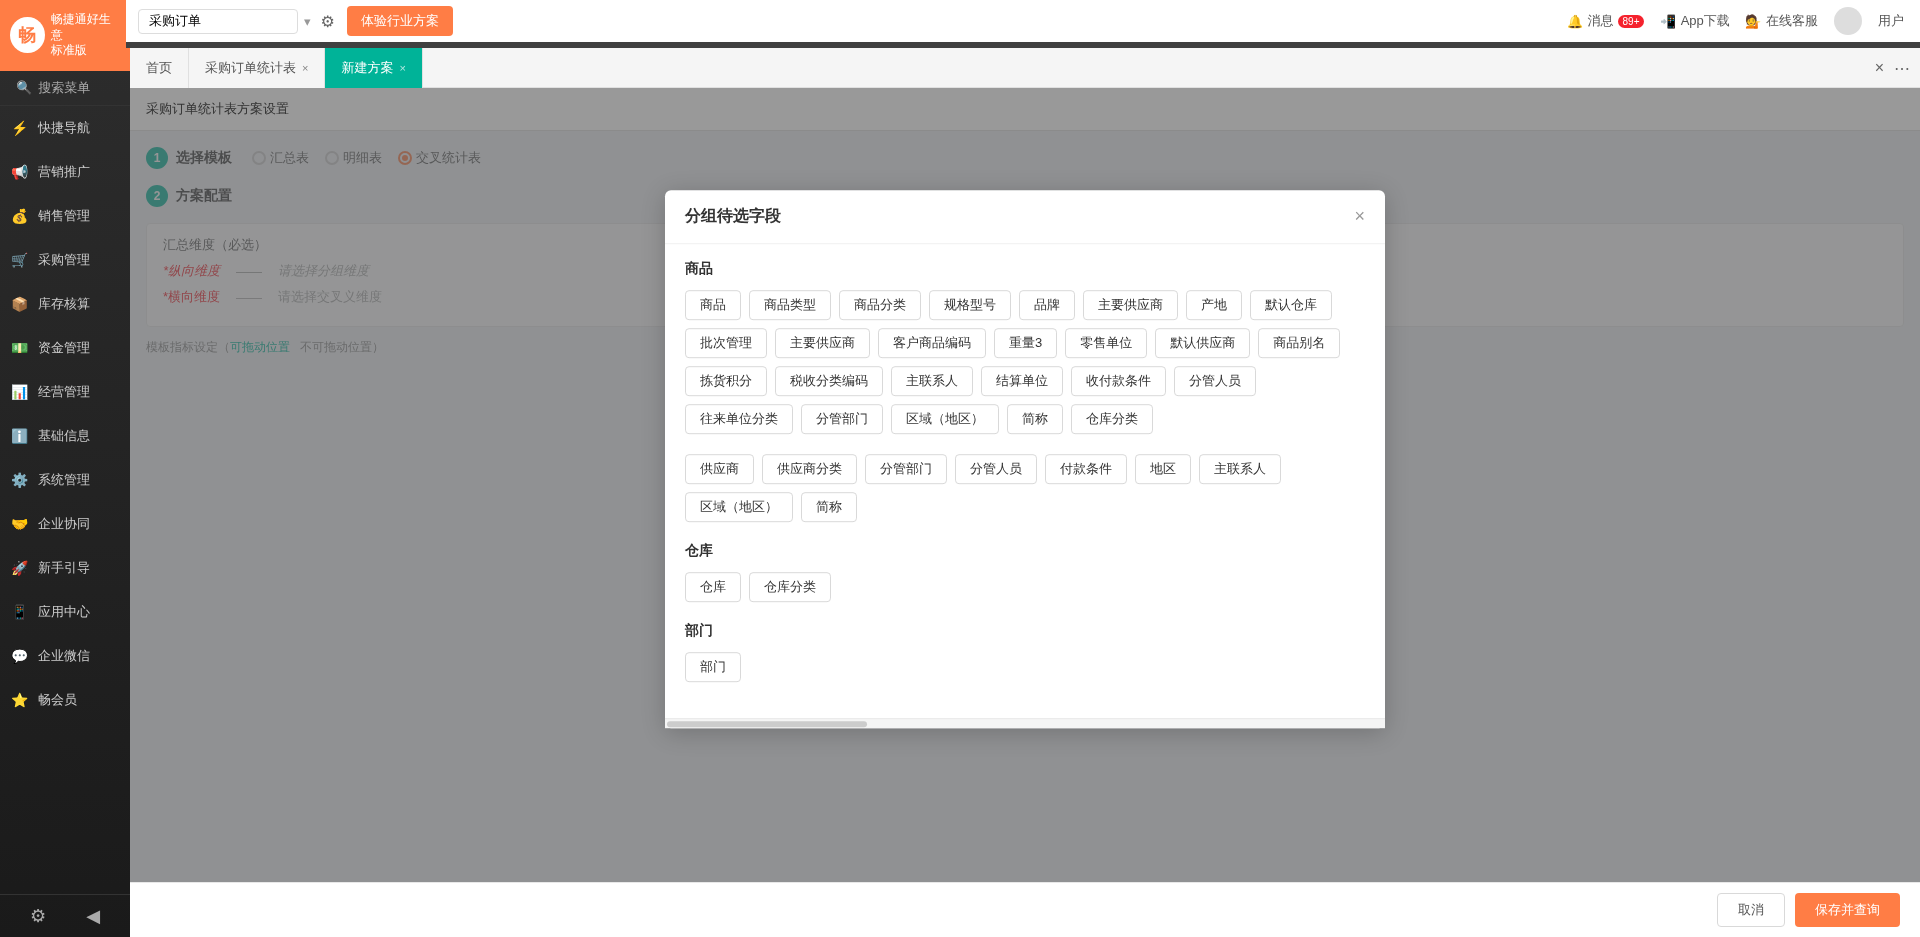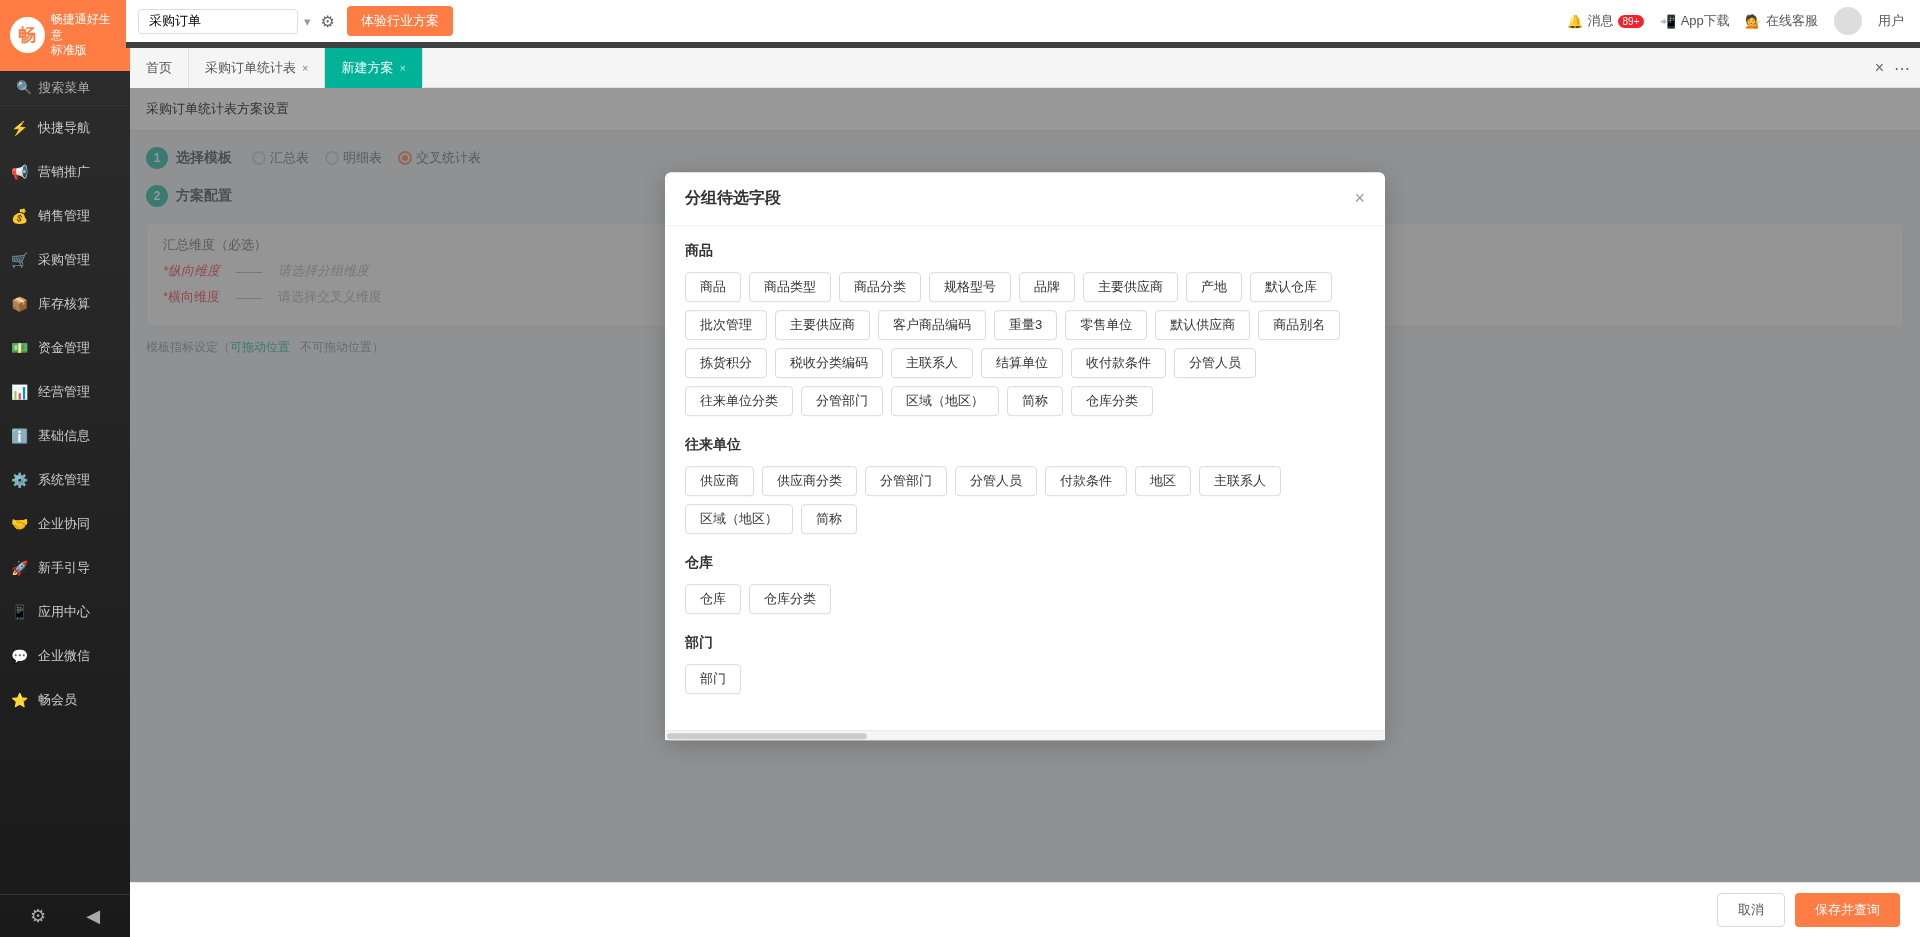--- a/index.html
+++ b/index.html
@@ -354,21 +354,20 @@
           <span class="tag">分管人员</span>
           <span class="tag">往来单位分类</span>
           <span class="tag">分管部门</span>
           <span class="tag">区域（地区）</span>
           <span class="tag">简称</span>
           <span class="tag">仓库分类</span>
         </div>
       </div>
 
       <div class="section">
-        <div class="section-title">往来单位</div>
         <div class="tag-grid">
           <span class="tag">供应商</span>
           <span class="tag">供应商分类</span>
           <span class="tag">分管部门</span>
           <span class="tag">分管人员</span>
           <span class="tag">付款条件</span>
           <span class="tag">地区</span>
           <span class="tag">主联系人</span>
           <span class="tag">区域（地区）</span>
           <span class="tag">简称</span>

